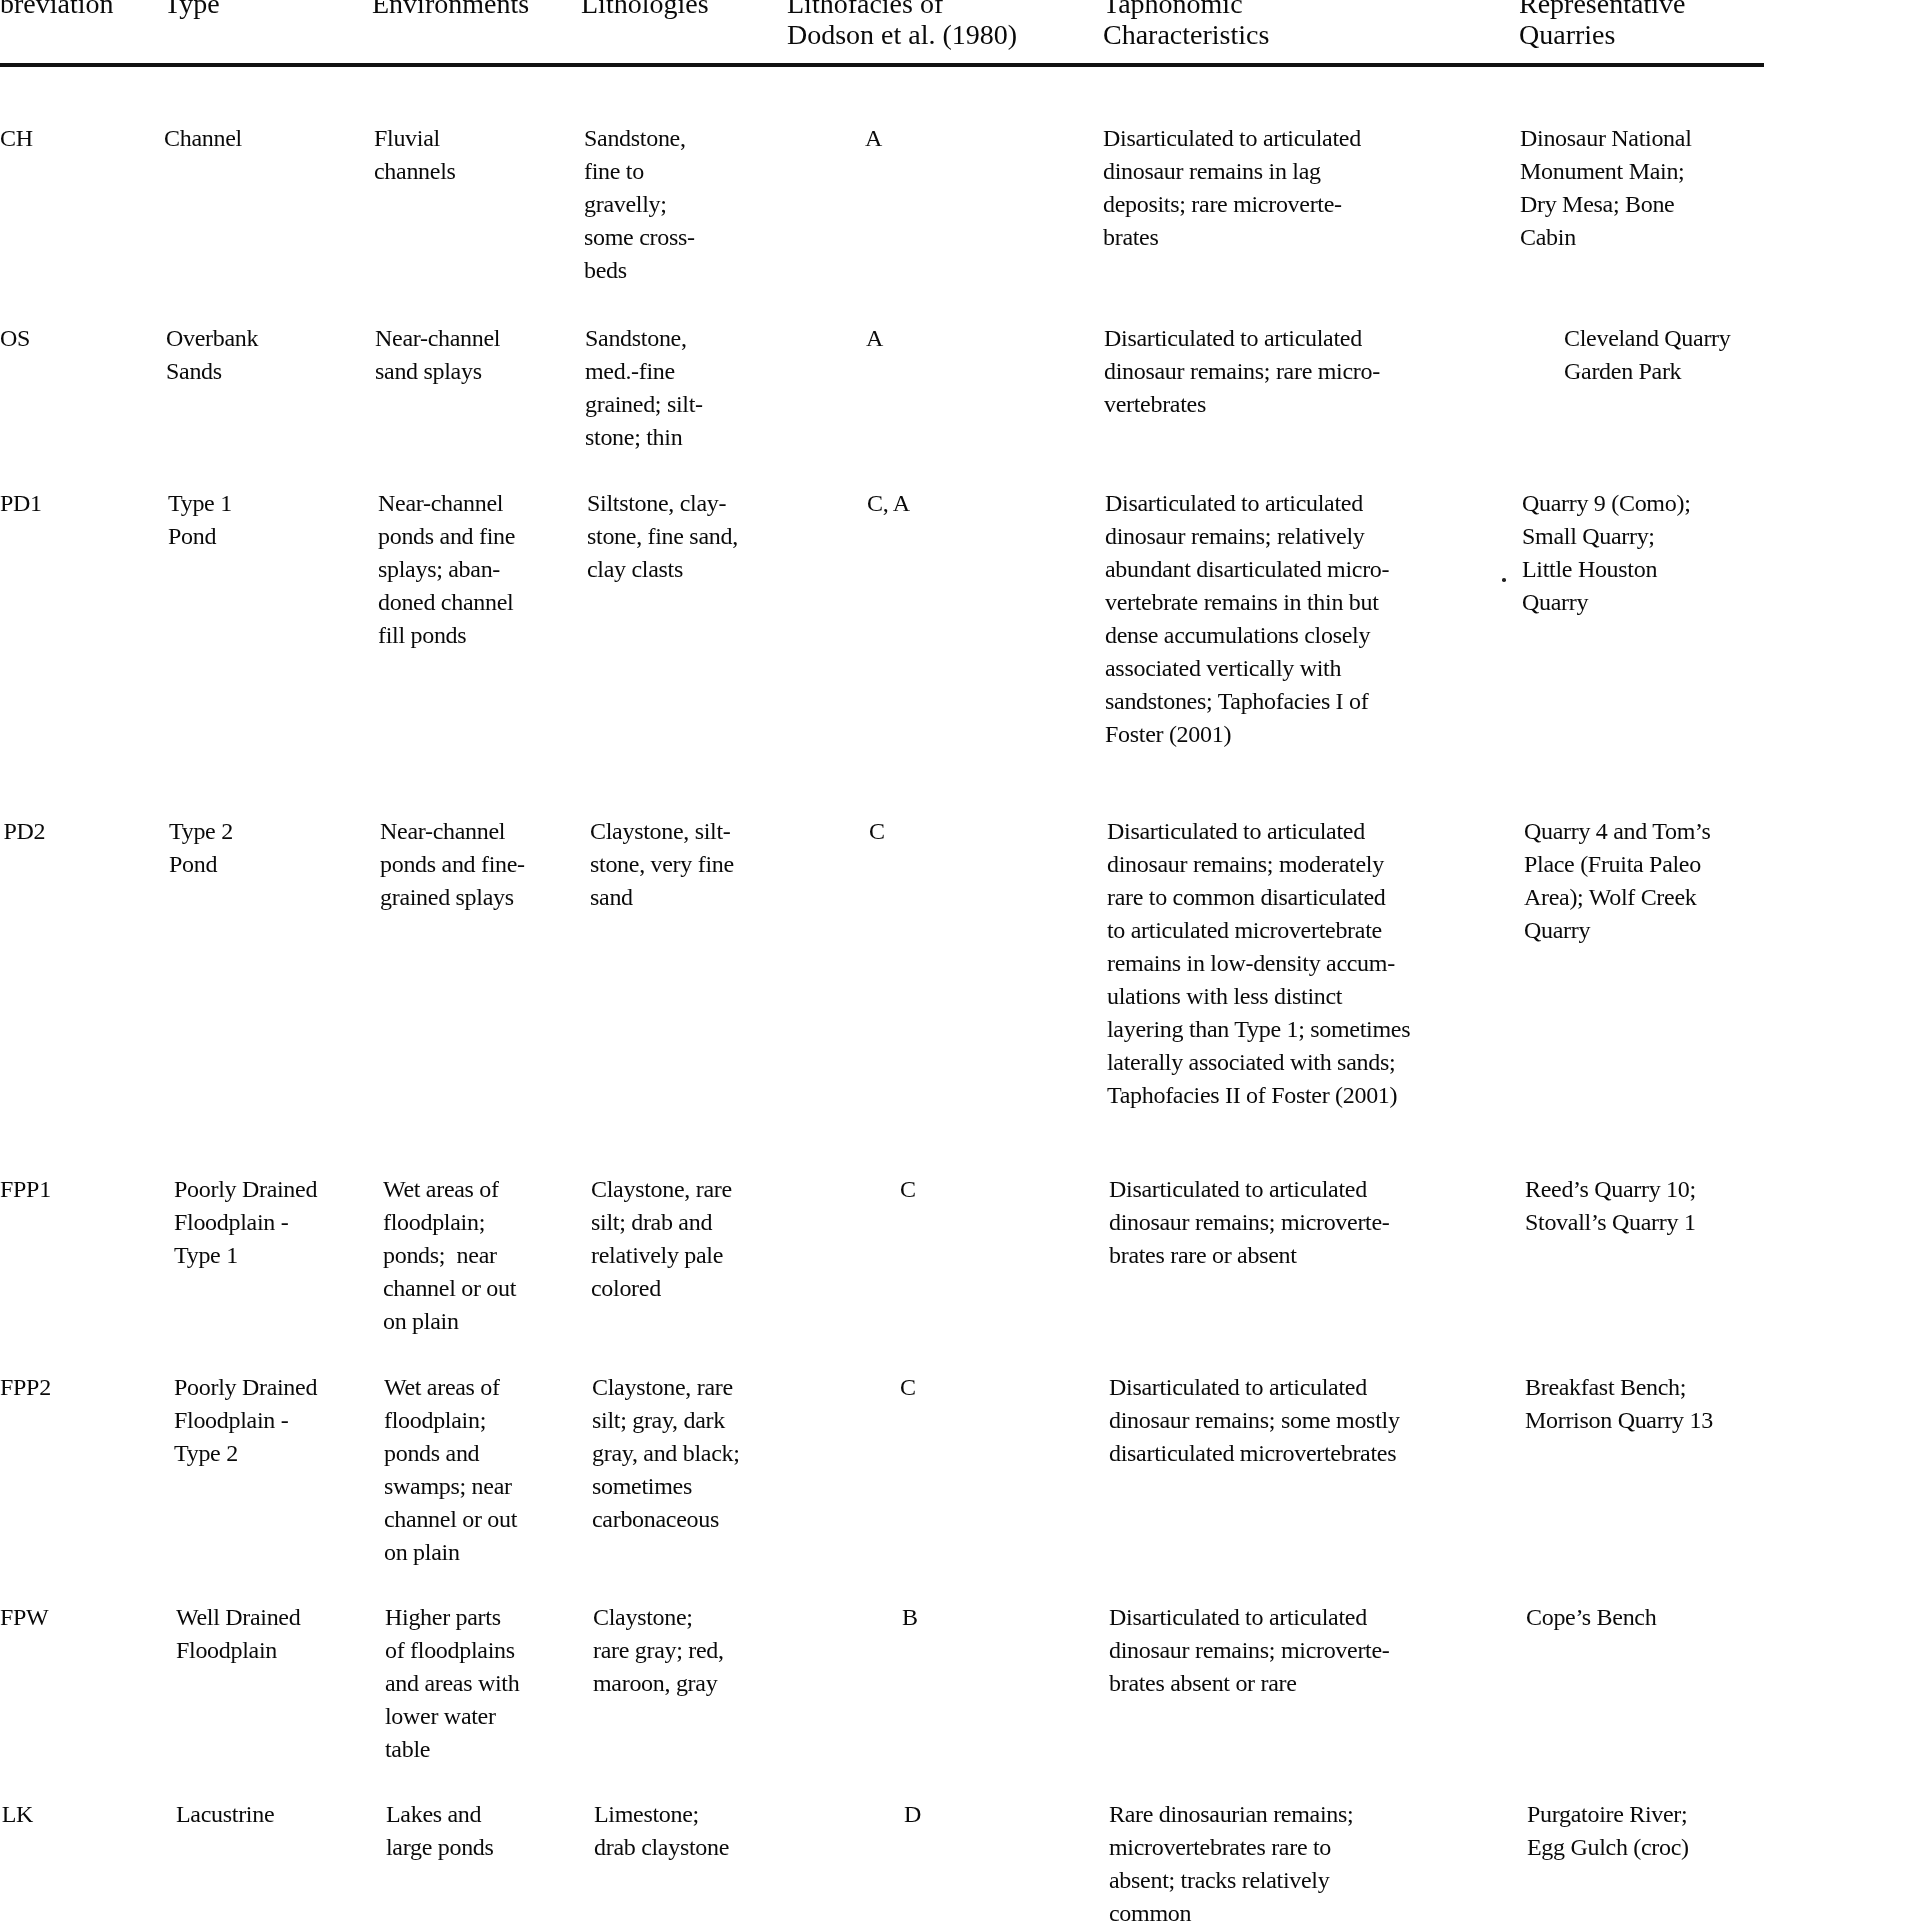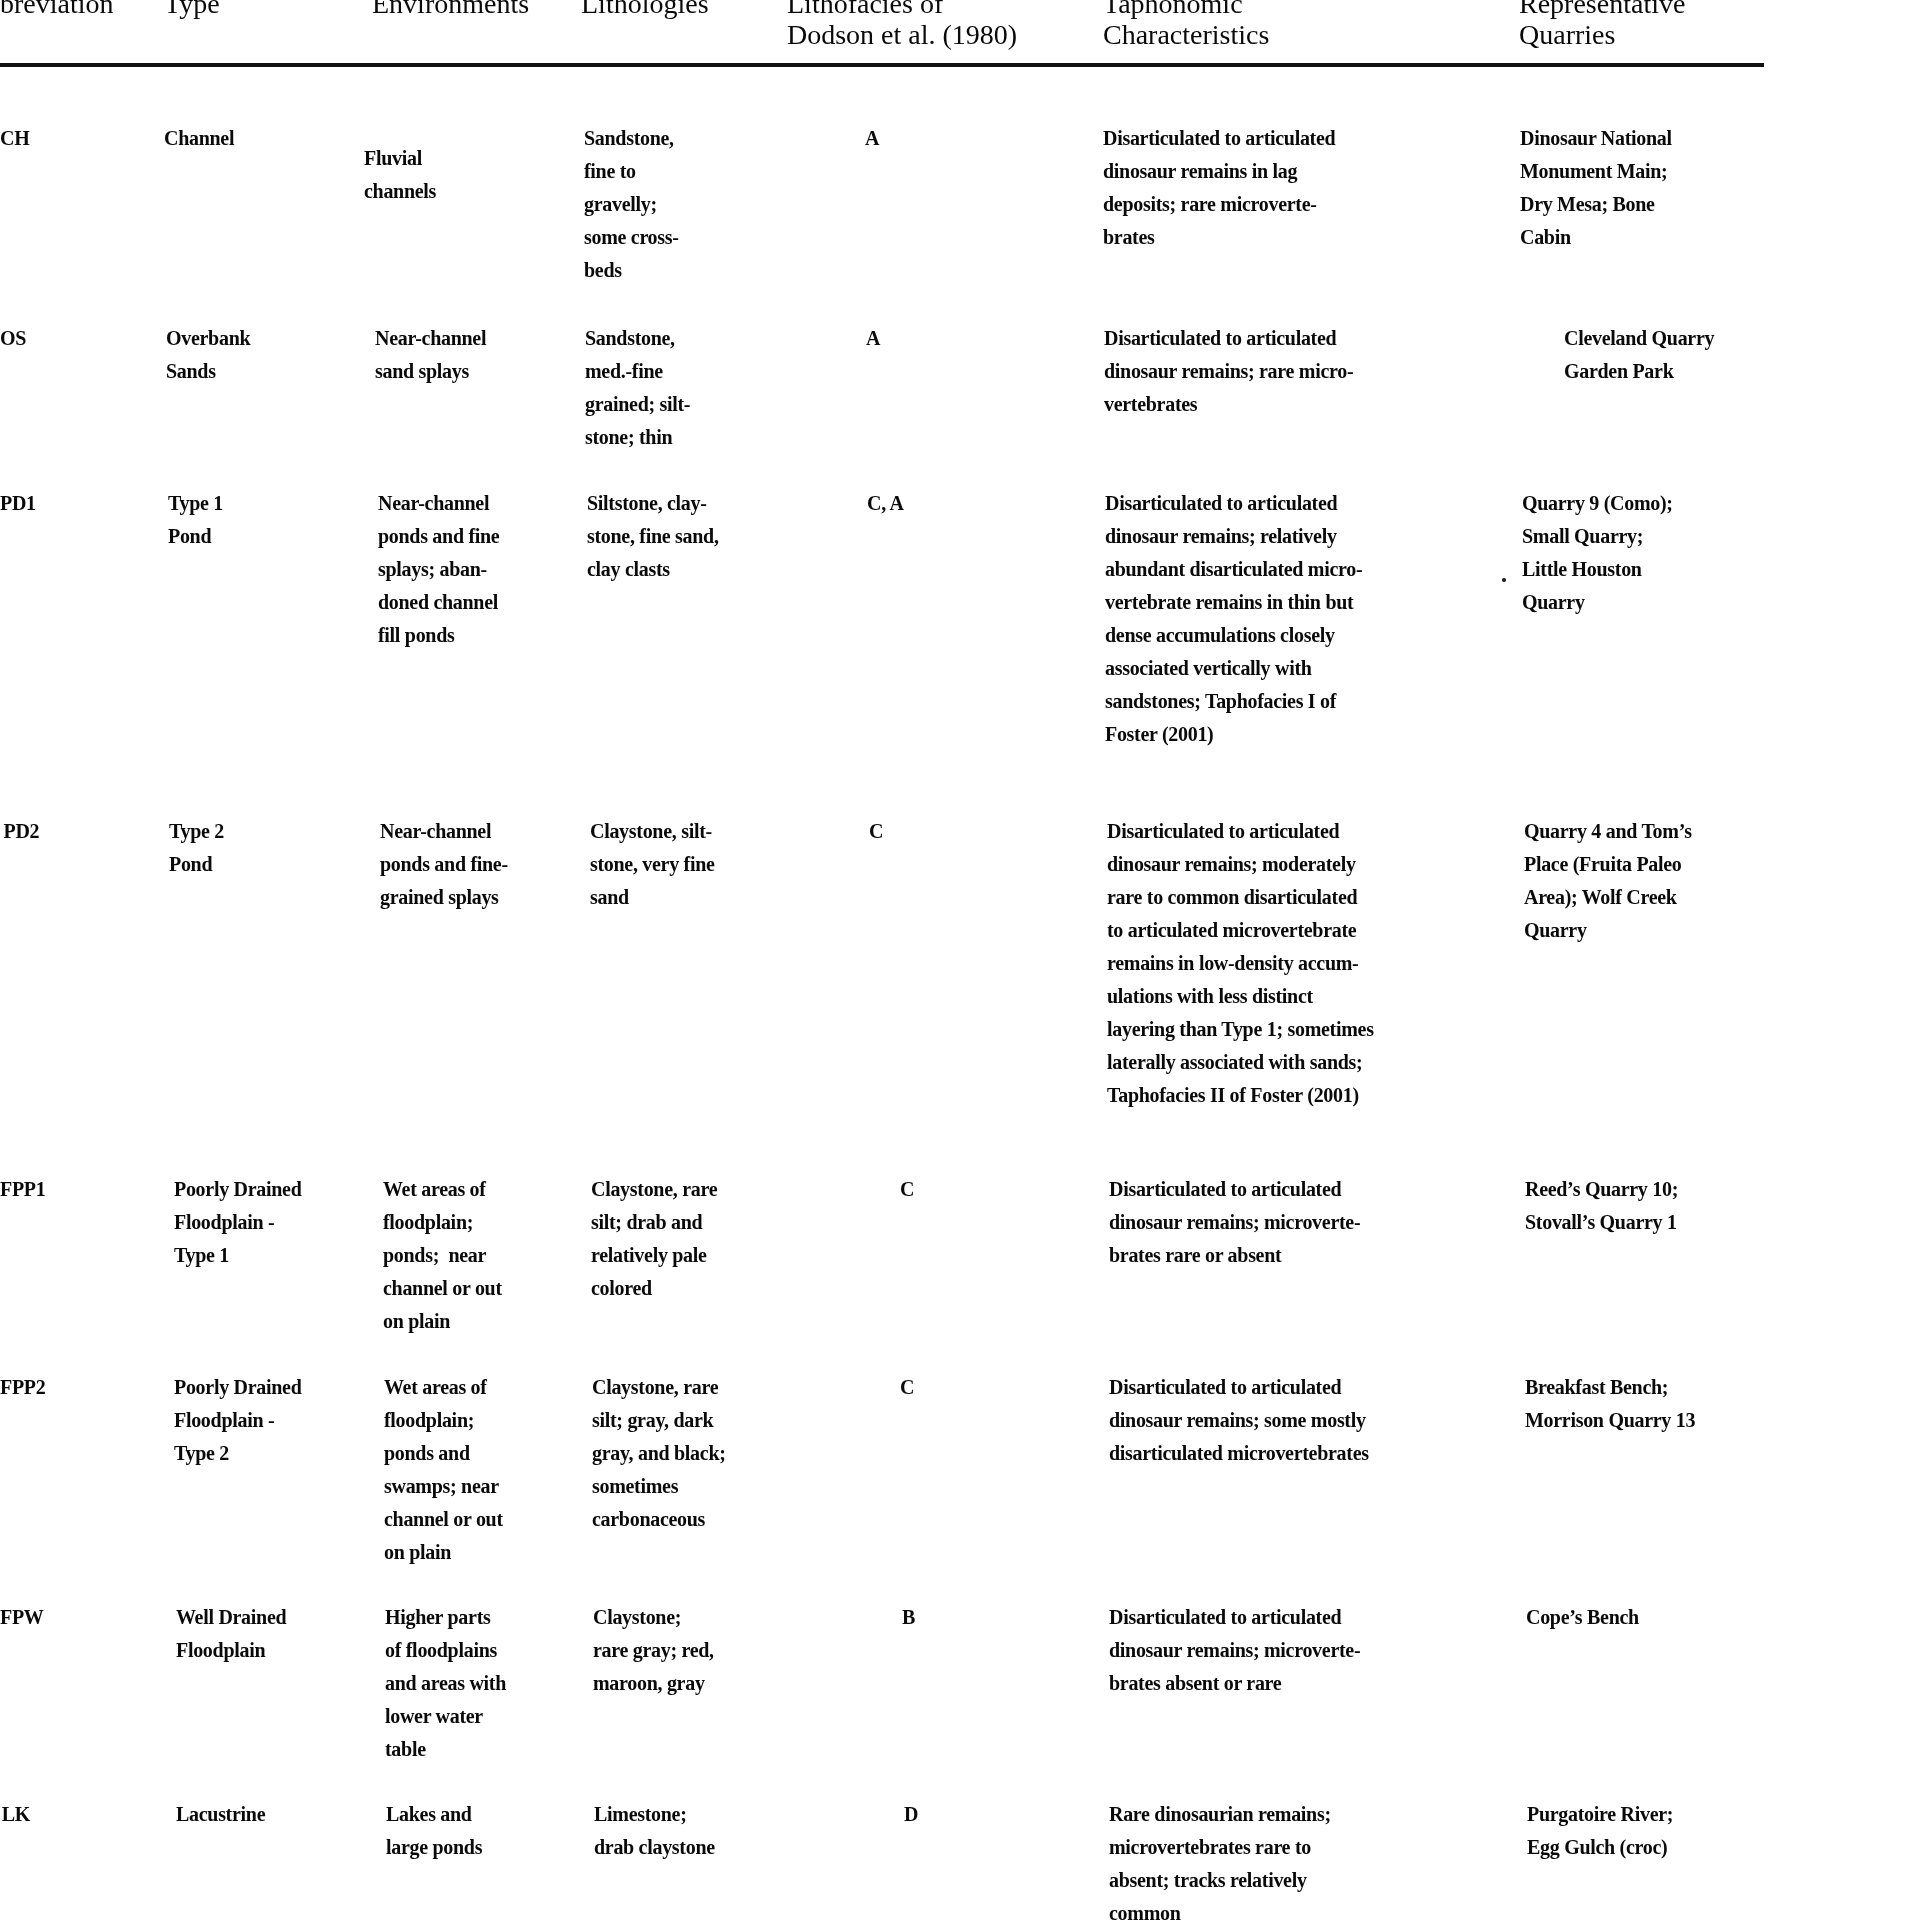--- a/index.html
+++ b/index.html
@@ -1,18 +1,18 @@
 <!DOCTYPE html>
 <html style="font-size:14px"><head>
 <meta charset="utf-8">
 <style>
   html, body { margin:0; padding:0; background:#ffffff; }
   body { width:1928px; height:1926px; position:relative; overflow:hidden;
          font-family:"Liberation Serif","DejaVu Serif",serif; color:#0a0a0a; }
-  .cell { position:absolute; font-size:20px; line-height:33px; white-space:pre; letter-spacing:-0.3px;font-weight:bold; }
+  .cell { position:absolute; font-size:24px; line-height:33px; white-space:pre; letter-spacing:-0.3px; }
   .hdr { position:absolute; font-size:28px; line-height:31px; white-space:pre; }
   .rule { position:absolute; left:0; top:63px; width:1764px; height:3.5px; background:#111; }
   .dot { position:absolute; width:3.5px; height:3.5px; background:#222; border-radius:50%; }
 </style>
 </head>
 <body>
 
 <div>
   <div class="hdr" style="left:0px; top:-12px;">breviation</div>
   <div class="hdr" style="left:164px; top:-12px;">Type</div>
@@ -24,21 +24,21 @@
 Characteristics</div>
   <div class="hdr" style="left:1519px; top:-12px;">Representative
 Quarries</div>
 </div>
 
 <div class="rule"></div>
 
 <div>
   <div class="cell" style="left:0px; top:122px;">CH</div>
   <div class="cell" style="left:164px; top:122px;">Channel</div>
-  <div class="cell" style="left:364px; top:122px;margin-top:20px;">Fluvial
+  <div class="cell" style="left:374px; top:122px;">Fluvial
 channels</div>
   <div class="cell" style="left:584px; top:122px;">Sandstone,
 fine to
 gravelly;
 some cross-
 beds</div>
   <div class="cell" style="left:865px; top:122px;">A</div>
   <div class="cell" style="left:1103px; top:122px;">Disarticulated to articulated
 dinosaur remains in lag
 deposits; rare microverte-

